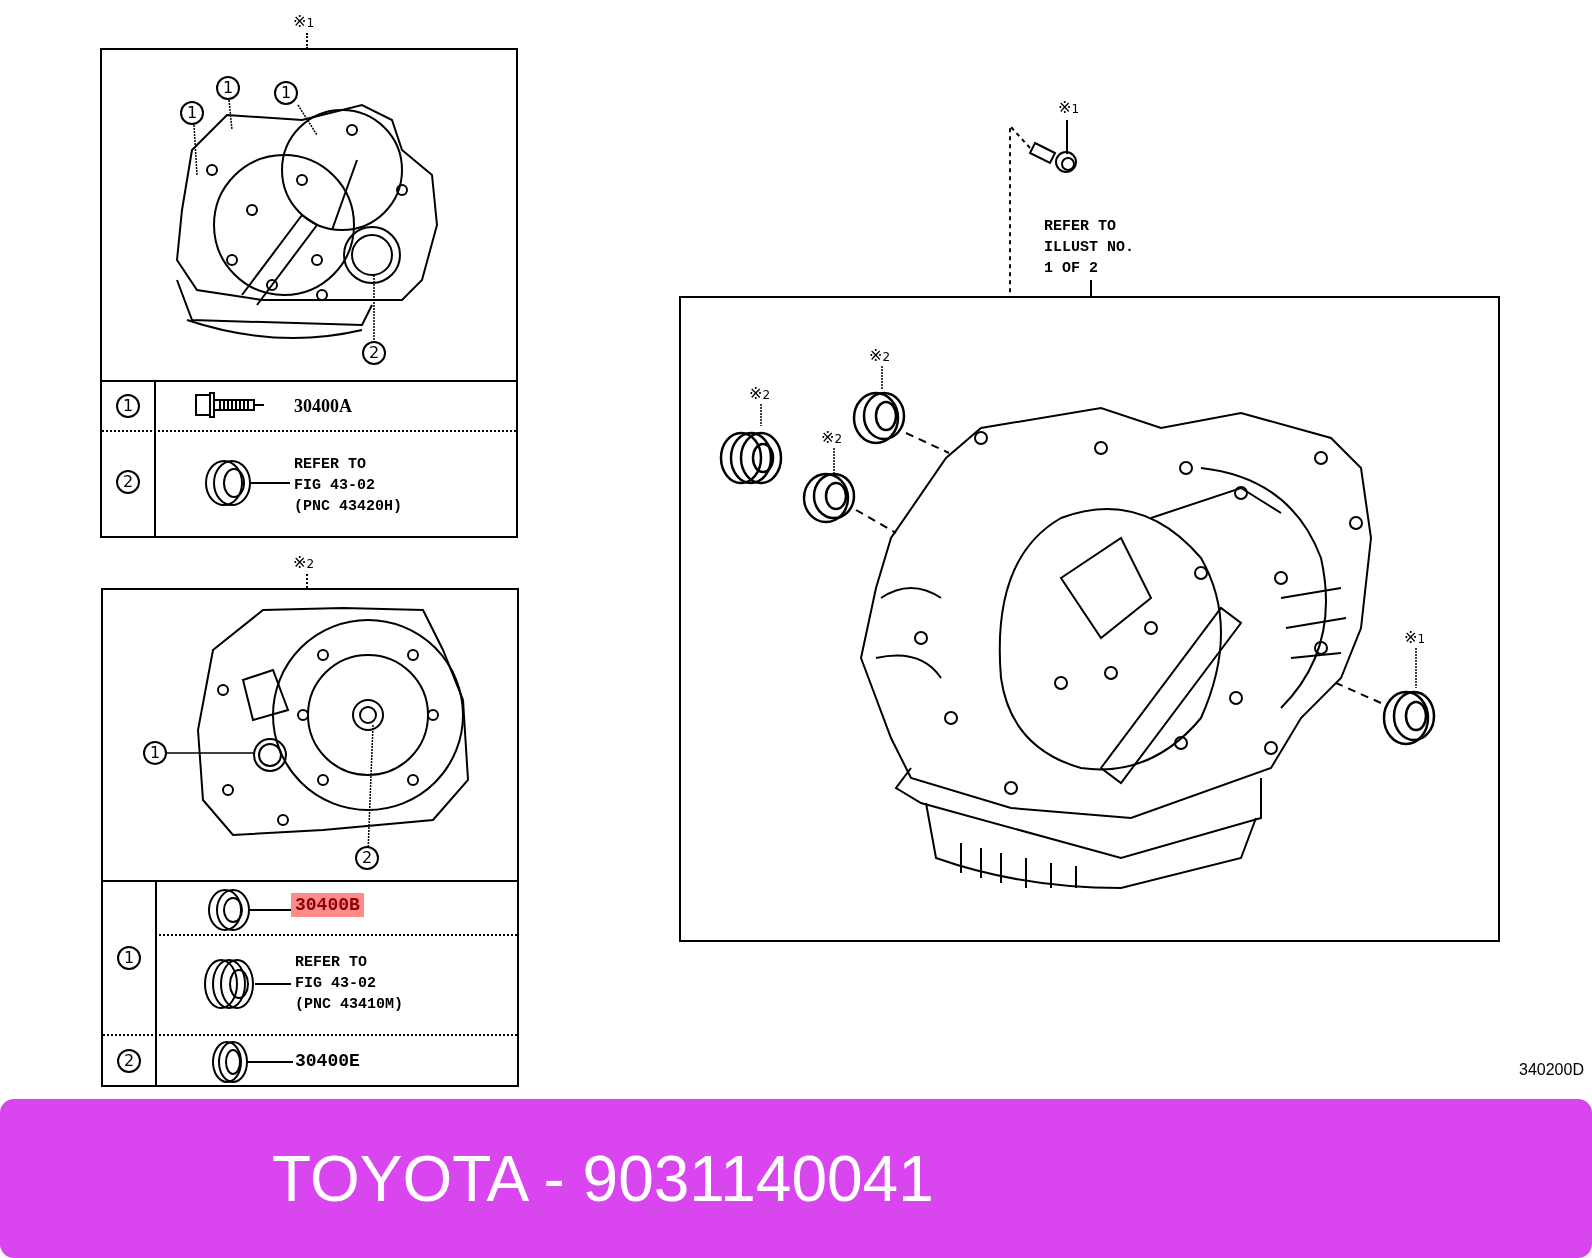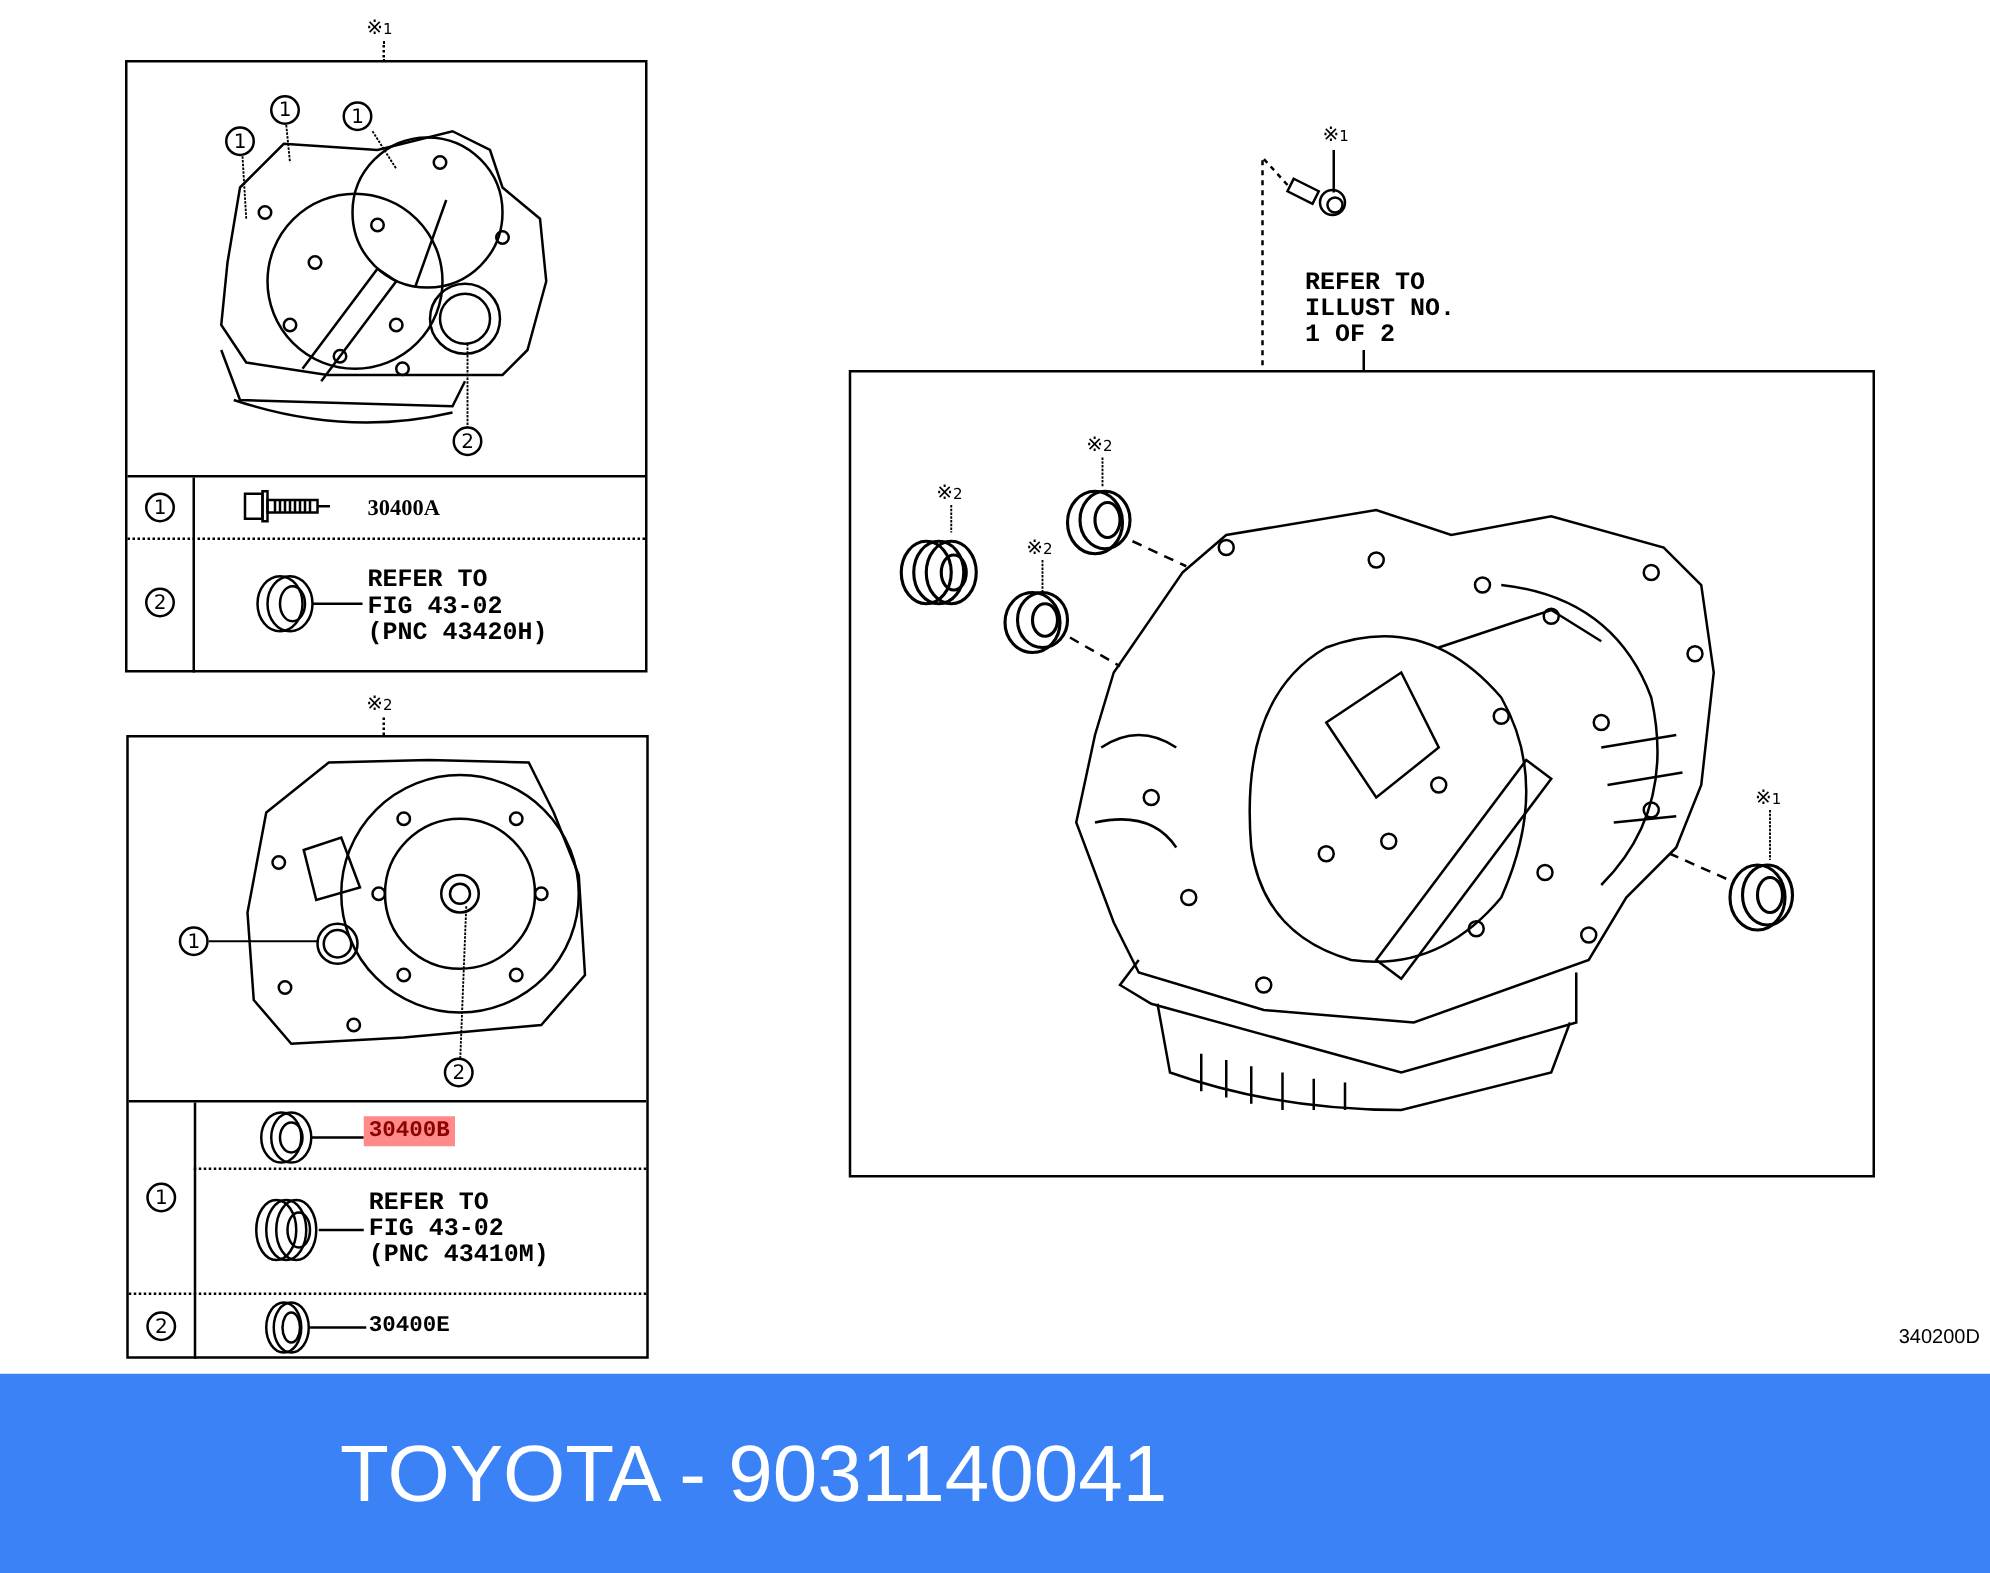--- a/index.html
+++ b/index.html
@@ -13,24 +13,24 @@
   .note-mark .num { font-size: 12px; }
   .callout-line { position: absolute; width: 1px; border-left: 2px dotted #000; }
   .row { position: absolute; left: 0; right: 0; border-top: 2px dotted #000; }
   .col-div { position: absolute; top: 0; bottom: 0; left: 52px; border-left: 2px solid #000; }
   .circ {
     position: absolute; width: 24px; height: 24px; border: 2px solid #000; border-radius: 50%;
     box-sizing: border-box; font-family: "DejaVu Sans", sans-serif; font-size: 16px;
     line-height: 20px; text-align: center; background: #fff;
   }
   .part-label { position: absolute; font-size: 18px; line-height: 20px; }
-  .refer { position: absolute; font-size: 20px; line-height: 21px; white-space: pre; }
+  .refer { position: absolute; font-size: 15px; line-height: 21px; white-space: pre; }
   .highlight { background: #ff8a8a; color: #8b0000; padding: 2px 4px; text-align: center; }
   .footer {
-    position: absolute; left: 0; top: 1099px; width: 1592px; height: 159px; background: #3b82f6;
+    position: absolute; left: 0; top: 1099px; width: 1592px; height: 159px; background: #d946ef; border-radius: 14px;
   }
   .footer-text {
     position: absolute; top: 40px; color: #ffffff; font-family: "Liberation Sans", sans-serif;
     font-size: 64px; line-height: 80px; white-space: pre; letter-spacing: 0px;
   }
   .fig-code { position: absolute; font-family: "Liberation Sans", sans-serif; font-size: 16px; }
   svg { position: absolute; overflow: visible; }
 </style>
 </head>
 <body>

